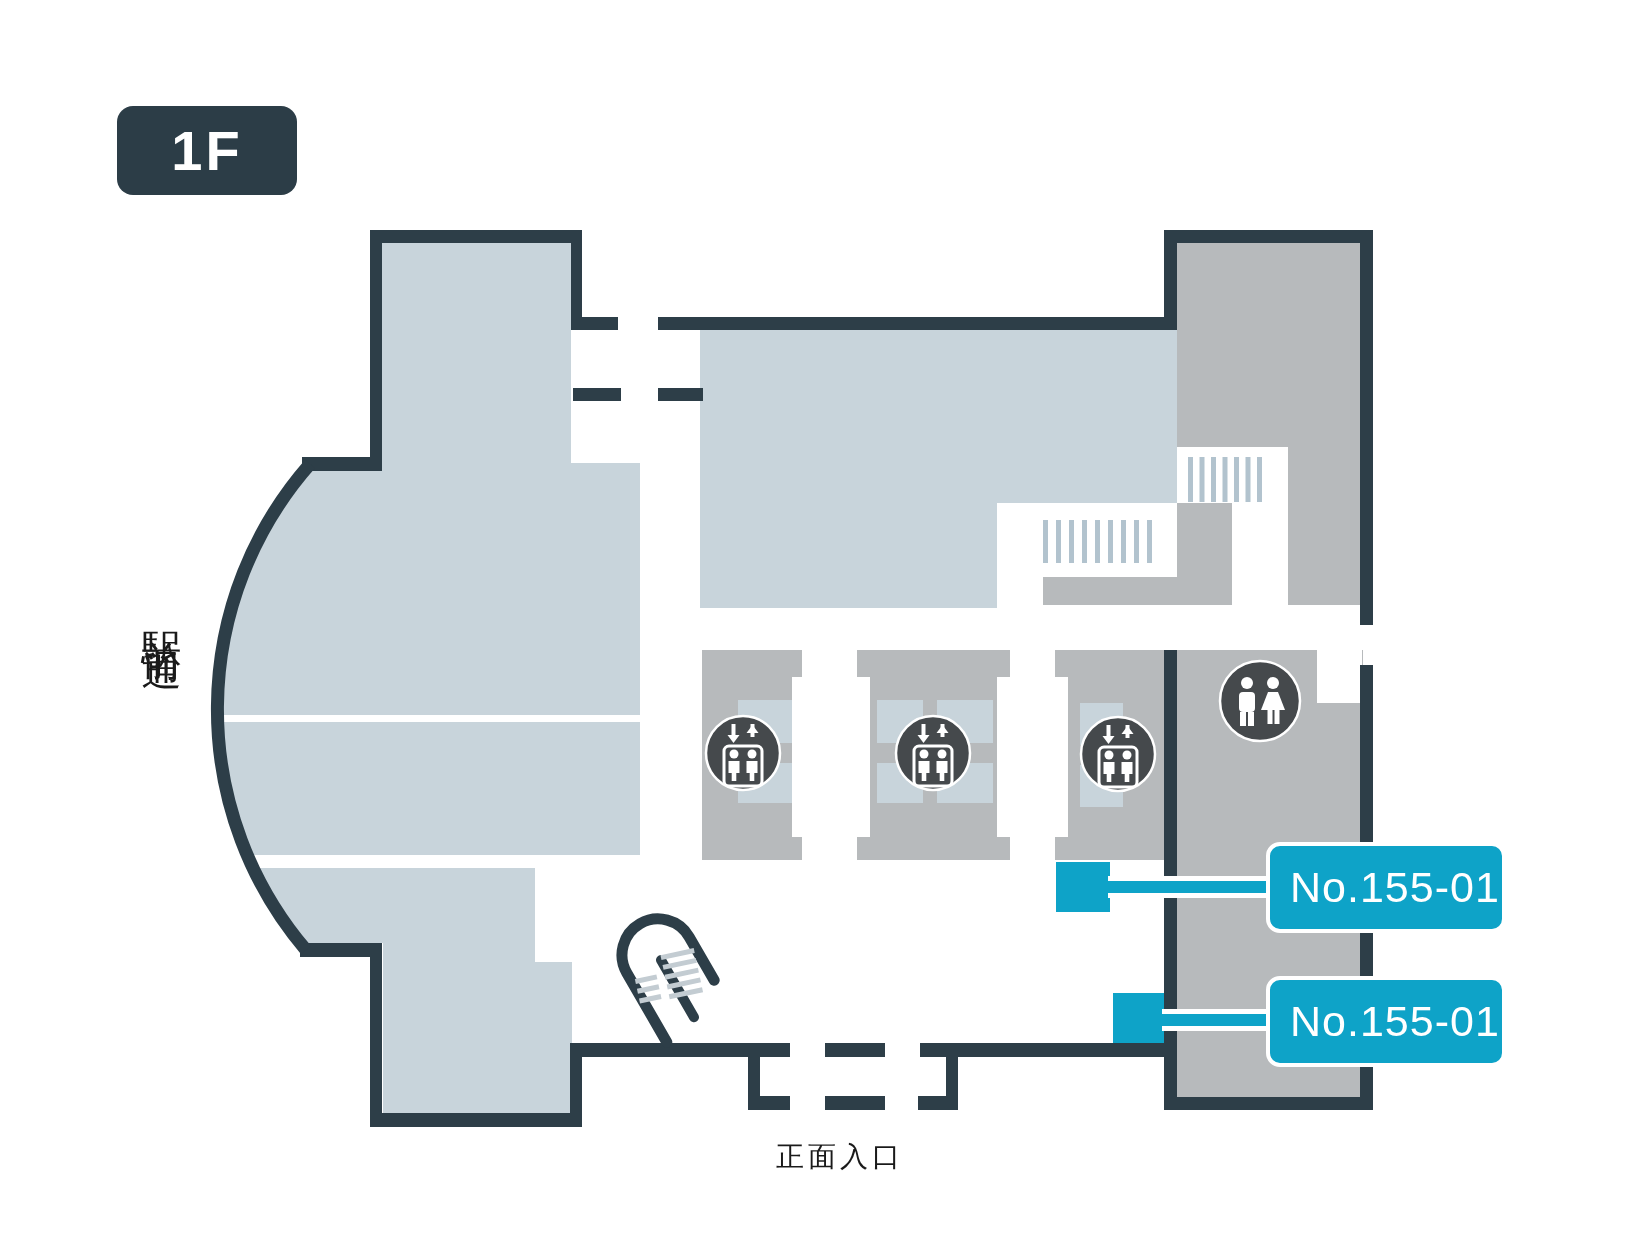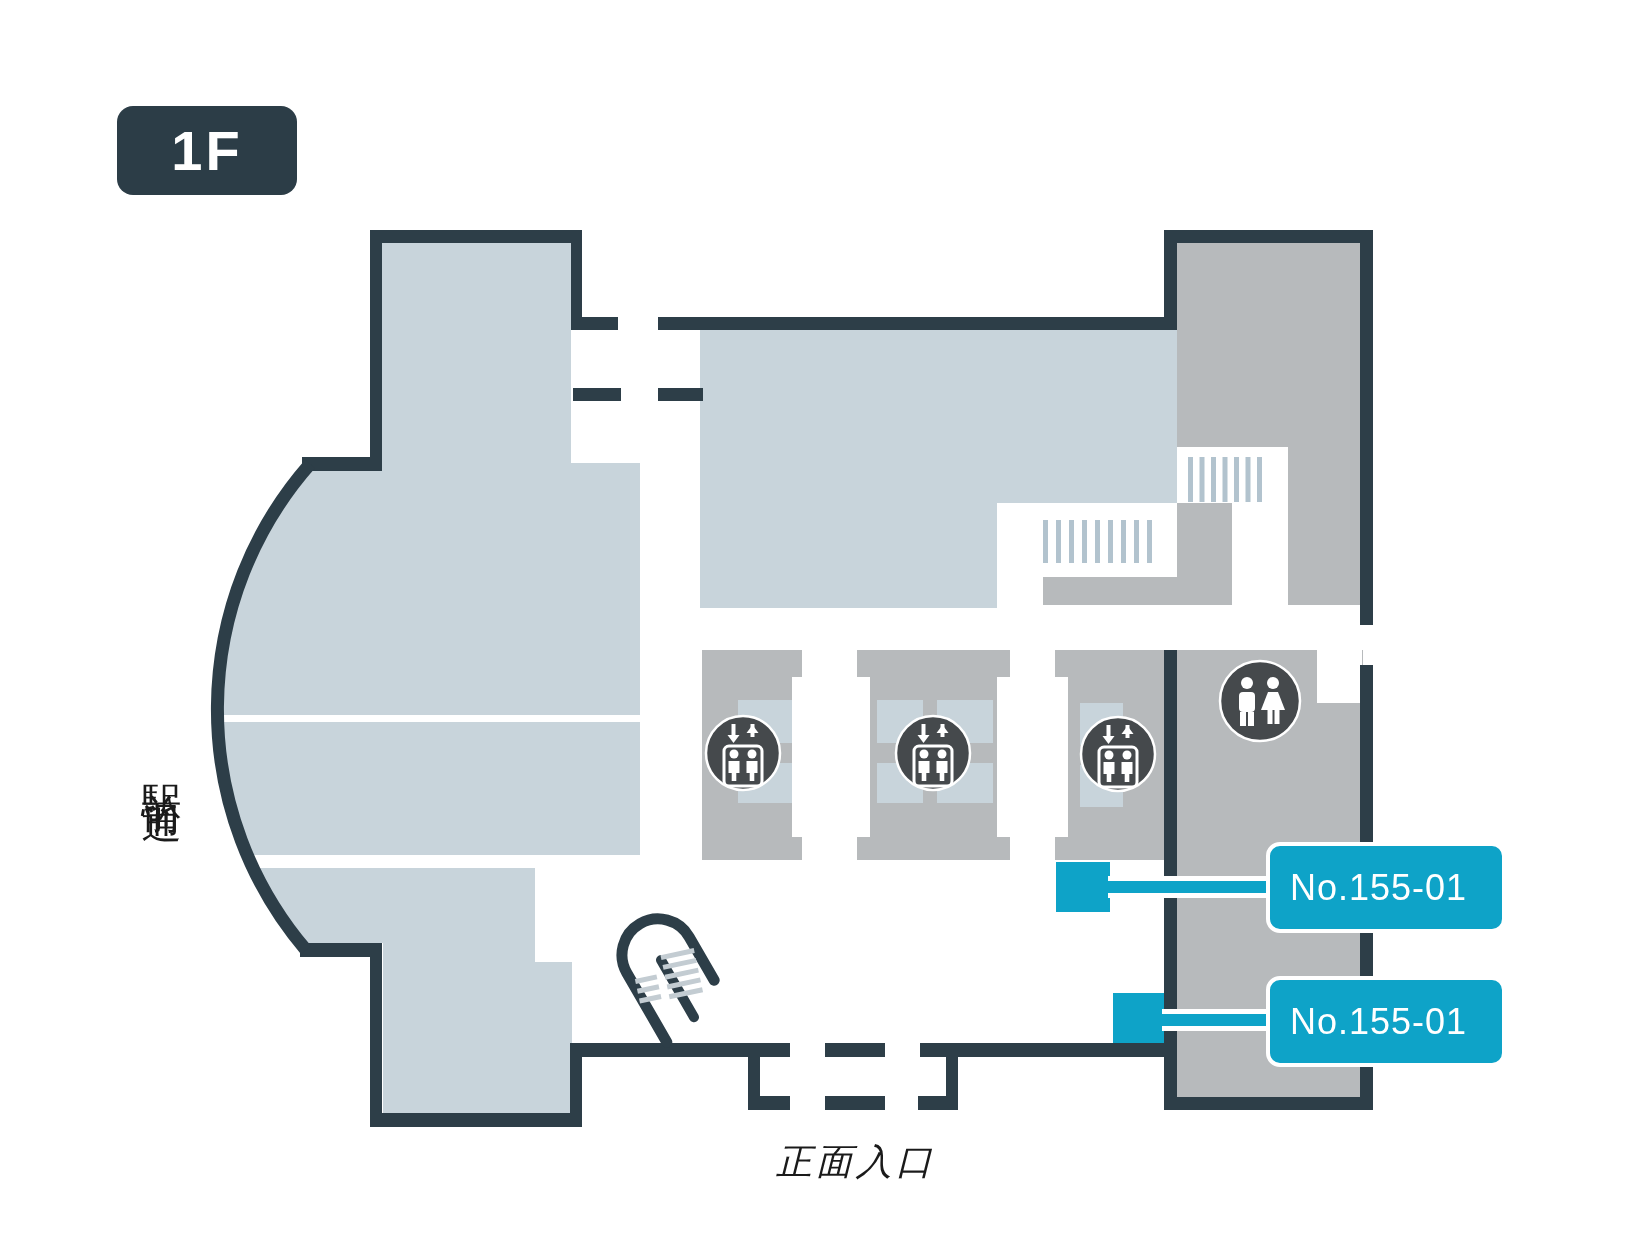--- a/index.html
+++ b/index.html
@@ -1,41 +1,40 @@
 <!DOCTYPE html>
 <html><head>
 <meta charset="utf-8">
 <style>
   html,body{margin:0;padding:0;background:#ffffff;}
   #stage{
     position:relative;width:1625px;height:1260px;background:#ffffff;overflow:hidden;
     font-family:"Liberation Sans","DejaVu Sans",sans-serif;
-    text-align:right;
   }
   #plan-svg{position:absolute;left:0;top:0;}
   .floor-badge{
     position:absolute;left:117px;top:106px;width:180px;height:89px;
     background:#2c3d47;border-radius:16px;color:#ffffff;
     display:flex;align-items:center;justify-content:center;
     font-size:56px;font-weight:bold;letter-spacing:3px;
   }
   .street-label{
     position:absolute;left:138px;top:600px;height:180px;
     writing-mode:vertical-rl;text-orientation:upright;
     font-size:40px;color:#1a1a1a;letter-spacing:9px;line-height:48px;
   }
   .entrance-label{
     position:absolute;left:776px;top:1138px;
-    font-size:36px;color:#1a1a1a;letter-spacing:4px;white-space:nowrap;font-style:italic;
+    font-size:28px;color:#1a1a1a;letter-spacing:4px;white-space:nowrap;
   }
   .ad-plate{
     position:absolute;left:1266px;width:240px;height:91px;box-sizing:border-box;
     background:#0ea3c8;border:4px solid #ffffff;border-radius:14px;
     display:flex;align-items:center;padding-left:20px;
-    color:#ffffff;font-size:36px;letter-spacing:1px;white-space:nowrap;
+    color:#ffffff;font-size:43px;letter-spacing:1px;white-space:nowrap;
   }
   .ad-plate.p1{top:842px;}
   .ad-plate.p2{top:976px;}
 </style>
 </head>
 <body>
 
 <div id="stage">
 
   <svg id="plan-svg" width="1625" height="1260" viewBox="0 0 1625 1260">

